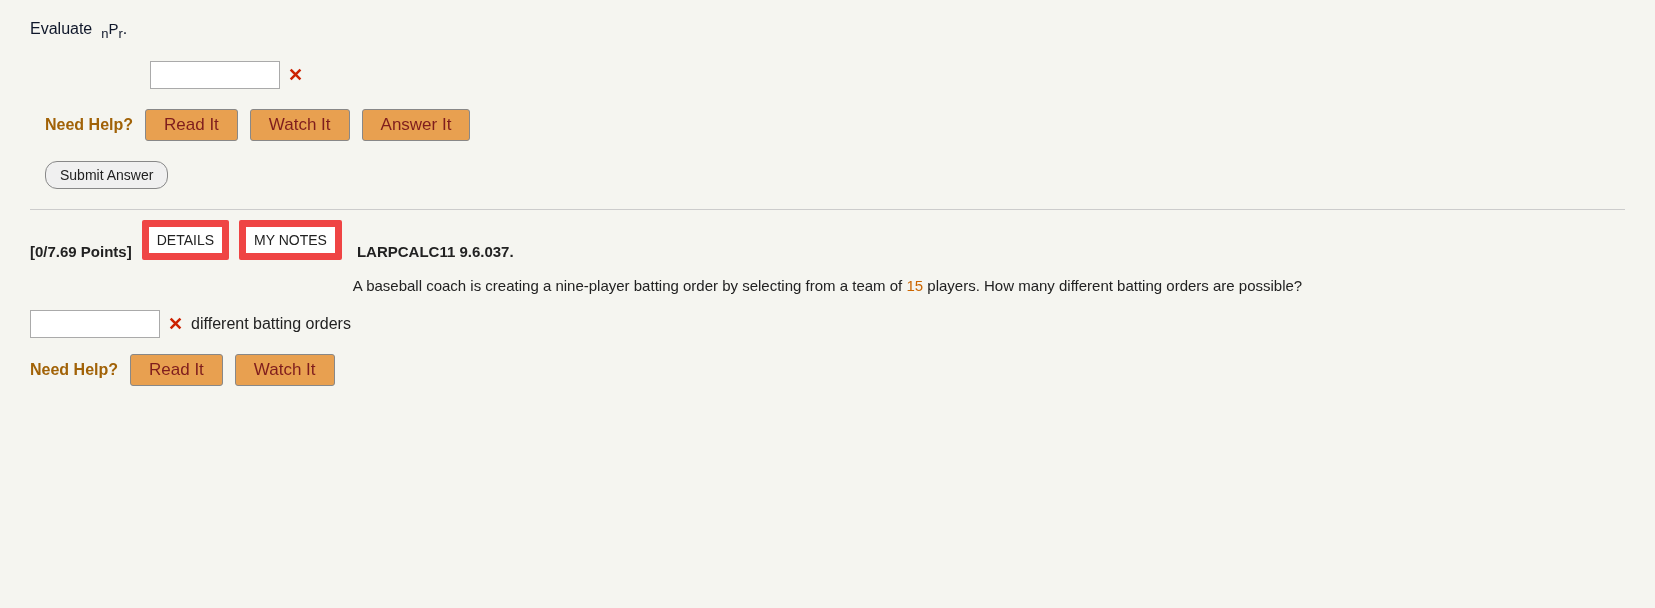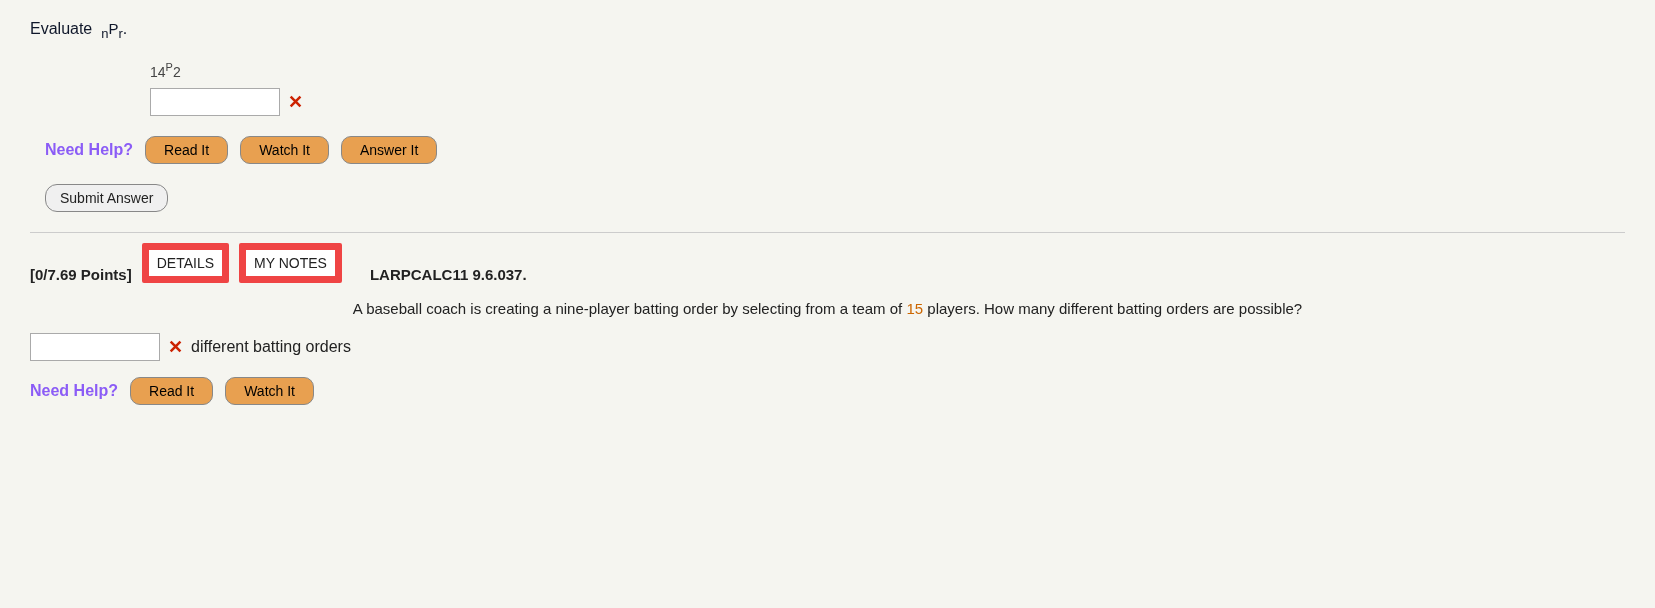--- a/index.html
+++ b/index.html
@@ -63,33 +63,33 @@
 
     .need-help-row {
       display: flex;
       align-items: center;
       gap: 12px;
       margin-bottom: 20px;
       margin-left: 15px;
     }
 
     .need-help-label {
-      color: #8b5cf6;
+      color: #a16207;
       font-weight: bold;
       font-size: 16px;
     }
 
     .help-btn {
       padding: 5px 18px;
       border: 1px solid #888;
       background: #e8a050;
-      color: #000000;
-      font-size: 14px;
+      color: #7f1d1d;
+      font-size: 17px;
       cursor: pointer;
-      border-radius: 10px;
+      border-radius: 3px;
       font-weight: 500;
     }
 
     .submit-row {
       margin-left: 15px;
       margin-bottom: 20px;
     }
 
     .submit-btn {
       padding: 5px 14px;
@@ -129,21 +129,21 @@
       color: #222;
       font-size: 14px;
       cursor: pointer;
       border-radius: 2px;
     }
 
     .problem-id {
       font-size: 15px;
       font-weight: bold;
       color: #222;
-      margin-left: 18px;
+      margin-left: 5px;
     }
 
     .problem-text {
       font-size: 15px;
       color: #222;
       margin-bottom: 12px;
       line-height: 1.6;
       text-align: center;
     }
 
@@ -180,21 +180,20 @@
     }
   </style>
 </head>
 <body>
 
 <div class="page-container">
 
   <div class="problem-section">
     <div class="problem-title">Evaluate &nbsp;<span style="font-size:13px; vertical-align: sub;">n</span><span style="font-size:15px;">P</span><span style="font-size:13px; vertical-align: sub;">r</span>.</div>
 
-    <div class="expression-block"><span style="font-size:14px; color:#444;">14</span><sup style="font-size:11px; color:#444;">P</sup><span style="font-size:14px; color:#444;">2</span></div>
 
     <div class="input-row">
       <input type="text" class="answer-input" placeholder="" style="">
       <span class="x-mark">✕</span>
     </div>
 
     <div class="need-help-row">
       <span class="need-help-label">Need Help?</span>
       <button class="help-btn">Read It</button>
       <button class="help-btn">Watch It</button>

